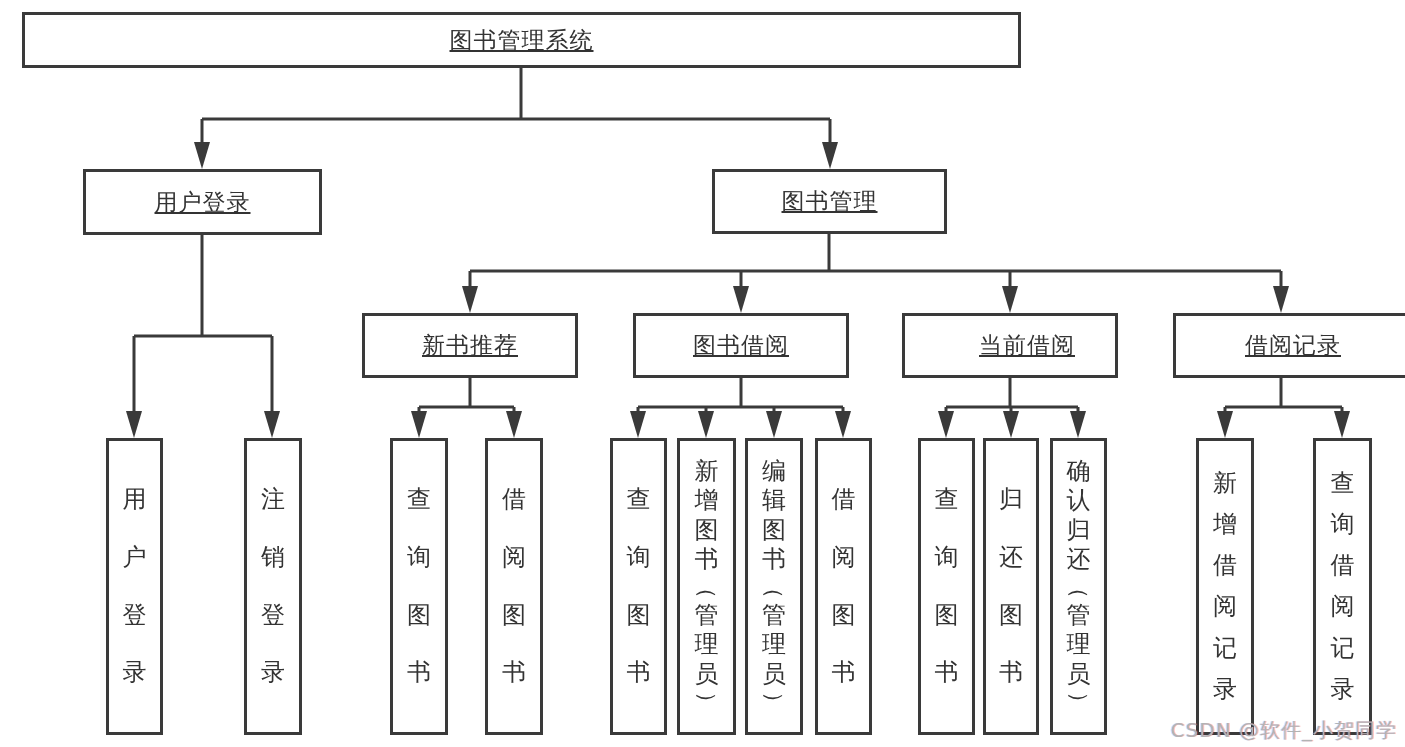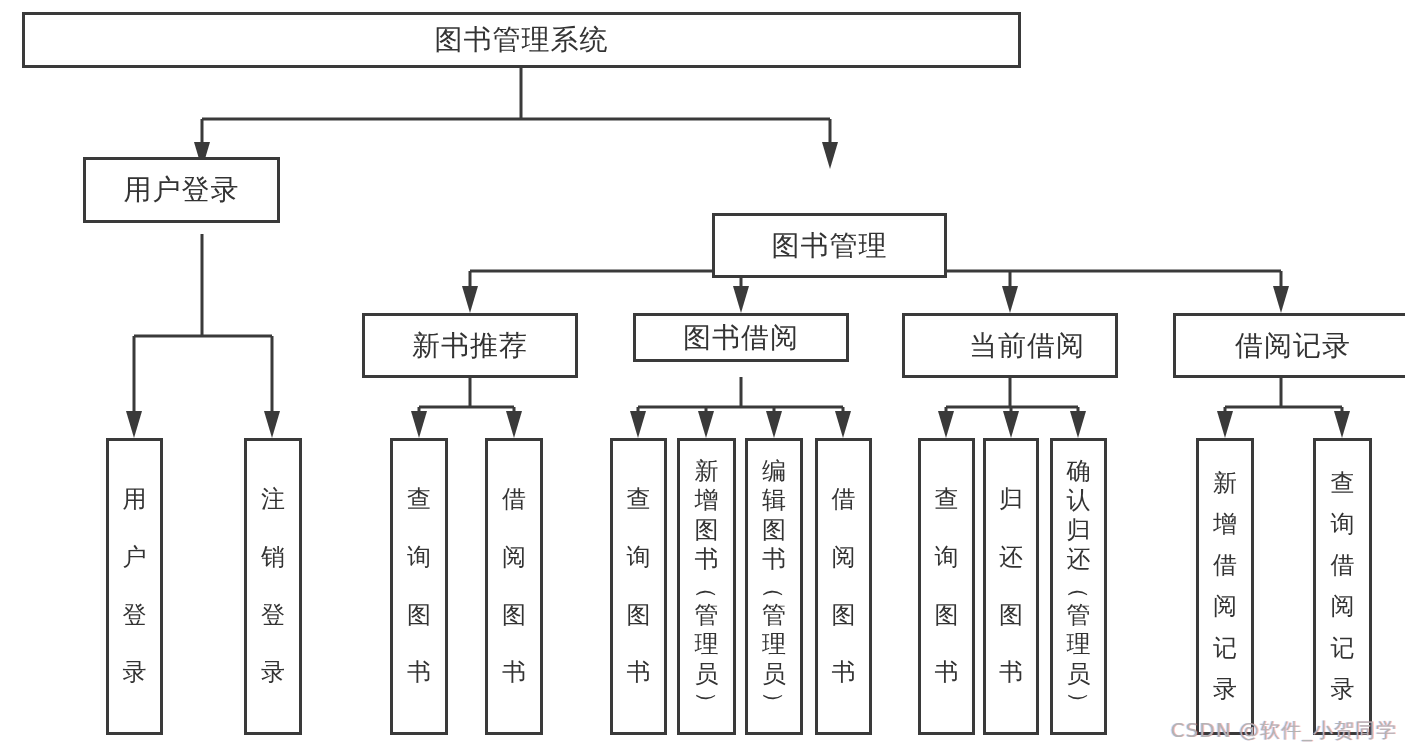--- a/index.html
+++ b/index.html
@@ -6,21 +6,21 @@
   #stage{
     position:relative;width:1405px;height:747px;background:#ffffff;overflow:hidden;
     font-family:"DejaVu Sans","Liberation Sans",sans-serif;color:#333333;
   }
   #wires{position:absolute;left:0;top:0;width:1405px;height:747px;}
   .box{
     position:absolute;box-sizing:border-box;background:#ffffff;
     border:3px solid #3a3a3a;display:flex;align-items:center;justify-content:center;
     color:#333333;
   }
-  .hbox{font-size:28px;letter-spacing:1px;white-space:nowrap;}
+  .hbox{font-size:23px;letter-spacing:1px;white-space:nowrap;text-decoration:underline;}
   .vbox{
     flex-direction:column;justify-content:space-evenly;align-items:center;
     padding:14px 0;font-size:24px;
   }
   .vbox span{display:block;line-height:1.05;}
   .vbox span.paren{transform:rotate(90deg);font-size:22px;}
   #watermark{
     position:absolute;right:8px;bottom:3px;z-index:5;
     font-size:20px;letter-spacing:1px;color:#b3b3b3;white-space:nowrap;
     text-shadow:1px 0 0 rgba(255,80,80,0.35),-1px 0 0 rgba(110,150,255,0.30);
@@ -73,25 +73,25 @@
       <polygon points="1003,411 1019,411 1011,438"></polygon>
       <polygon points="1070,411 1086,411 1078,438"></polygon>
 
       <polygon points="1217,411 1233,411 1225,438"></polygon>
       <polygon points="1334,411 1350,411 1342,438"></polygon>
     </g>
   </svg>
 
   <div class="box hbox" style="left:22px;top:12px;width:999px;height:56px;">图书管理系统</div>
 
-  <div class="box hbox" style="left:83px;top:157px;width:197px;height:66px;">用户登录</div>
-  <div class="box hbox" style="left:712px;top:169px;width:235px;height:65px;margin-top:44px;">图书管理</div>
+  <div class="box hbox" style="left:83px;top:169px;width:239px;height:66px;">用户登录</div>
+  <div class="box hbox" style="left:712px;top:169px;width:235px;height:65px;">图书管理</div>
 
   <div class="box hbox" style="left:362px;top:313px;width:216px;height:65px;">新书推荐</div>
-  <div class="box hbox" style="left:633px;top:313px;width:216px;height:49px;">图书借阅</div>
+  <div class="box hbox" style="left:633px;top:313px;width:216px;height:65px;">图书借阅</div>
   <div class="box hbox" style="left:902px;top:313px;width:216px;height:65px;padding-left:34px;">当前借阅</div>
   <div class="box hbox" style="left:1173px;top:313px;width:240px;height:65px;">借阅记录</div>
 
   <div class="box vbox vtext" style="left:106px;top:438px;width:57px;height:297px;">
       <span>用</span>
       <span>户</span>
       <span>登</span>
       <span>录</span>
     </div>
   <div class="box vbox vtext" style="left:244px;top:438px;width:58px;height:297px;">

